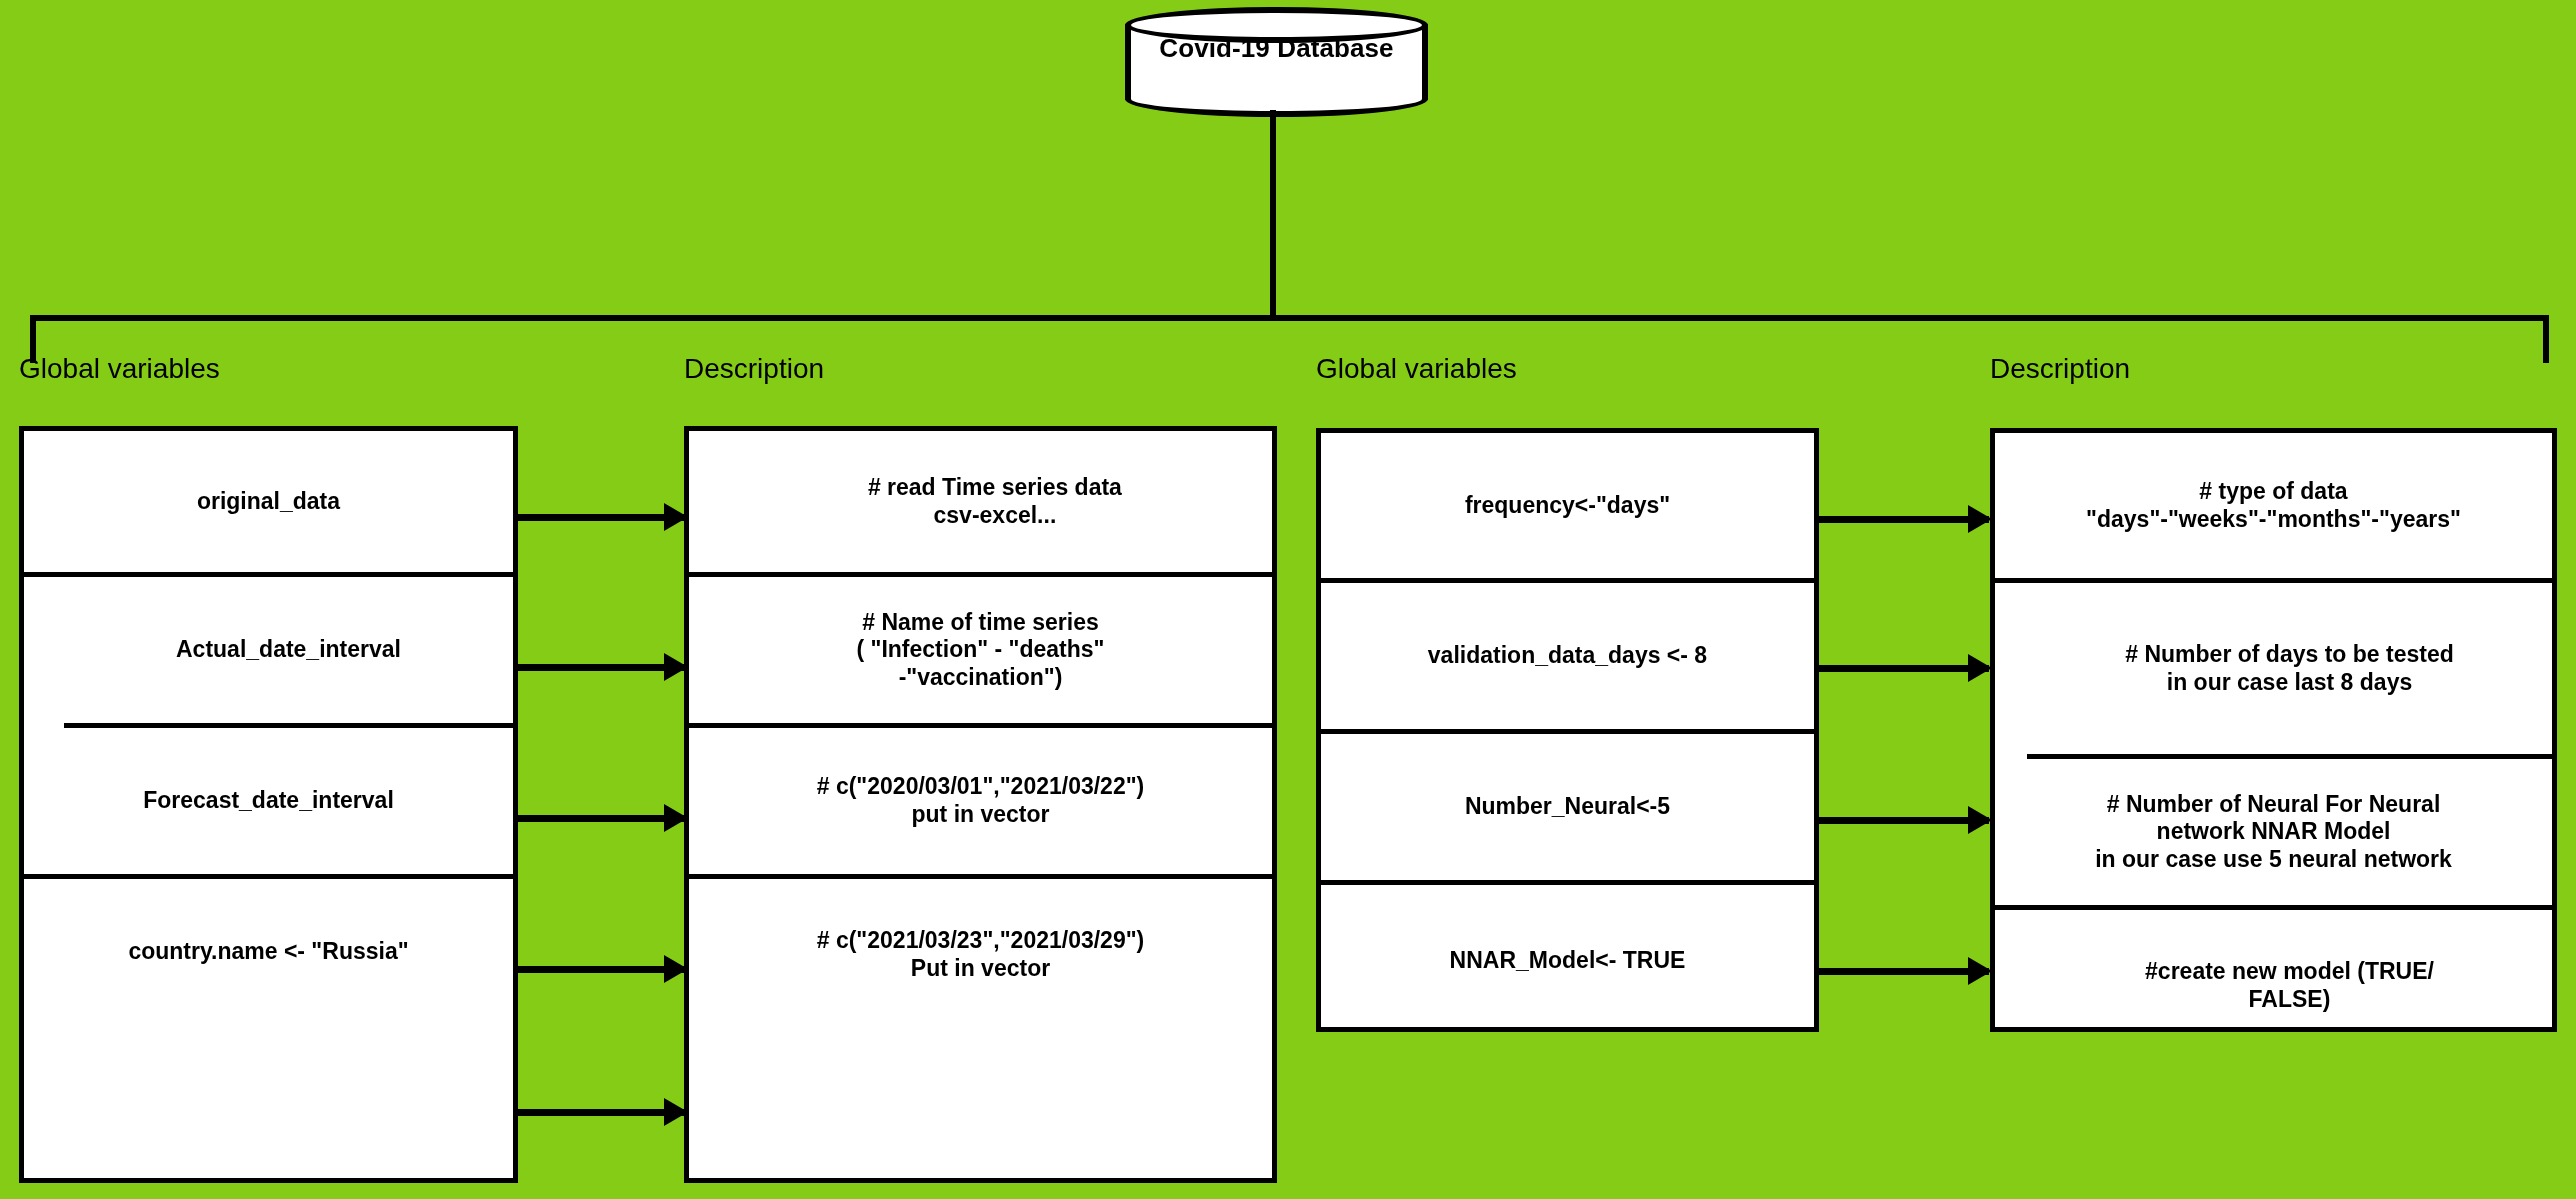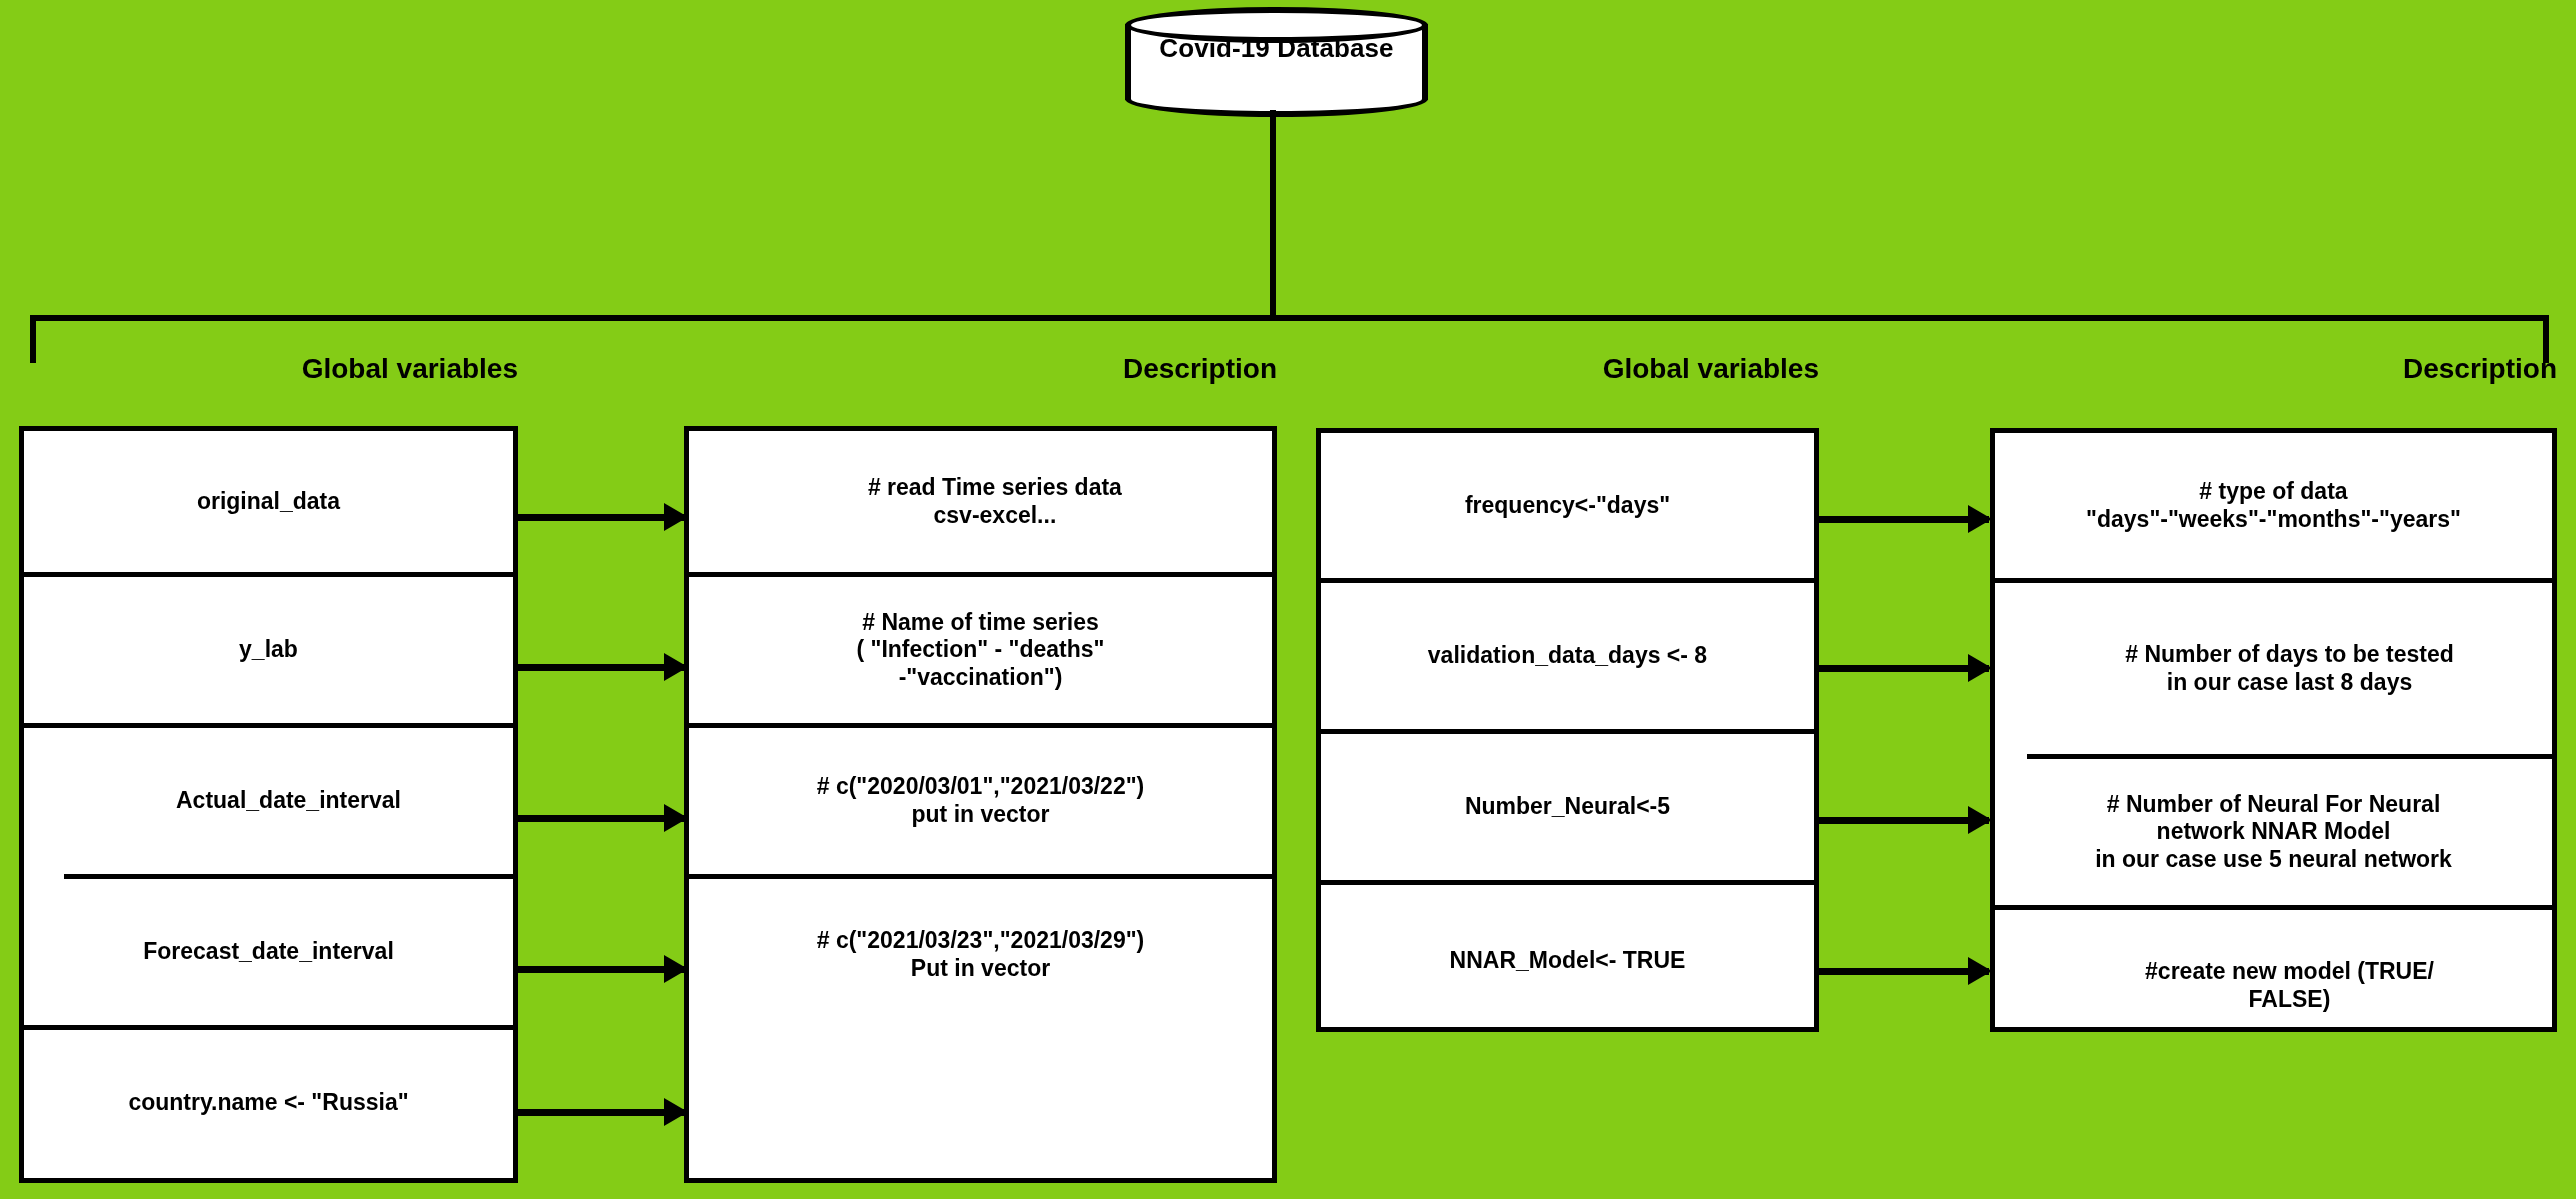--- a/index.html
+++ b/index.html
@@ -81,23 +81,23 @@
     top:315px;
     width:6px; height:48px;
     background:#000;
   }
   .bracket-tick.left{ left:30px; }
   .bracket-tick.right{ left:2543px; }
 
   
   .col-head{
     position:absolute;
-    text-align:right;
+    text-align:left;
     font-size:28px;
-    font-weight:700;
+    font-weight:400;
     white-space:nowrap;
   }
 
   
   .stack{
     position:absolute;
     box-sizing:border-box;
     border:5.2px solid #000;
     background:#fff;
   }
@@ -158,21 +158,20 @@
   <div class="stem"></div>
   <div class="bracket-top"></div>
   <div class="bracket-tick left"></div>
   <div class="bracket-tick right"></div>
 
   <div class="col-head" style="left:19px; top:353px; width:499px;">Global variables</div>
   <div class="col-head" style="left:684px; top:353px; width:593px;">Description</div>
 
   <div class="stack vars" style="left:19px; top:426px; width:499px; height:757px;">
     <div class="cell" style="height:146px;">original_data</div>
-    <div class="cell" style="height:151px;">y_lab</div>
     <div class="cell" style="height:151px;margin-left:40px;">Actual_date_interval</div>
     <div class="cell" style="height:151px;">Forecast_date_interval</div>
     <div class="cell" style="height:146px;">country.name &lt;- "Russia"</div>
   </div>
 
   <div class="stack desc desc-left" style="left:684px; top:426px; width:593px; height:757px;">
     <div class="cell" style="height:146px;padding-left:34px;"># read Time series data
 csv-excel...</div>
     <div class="cell" style="height:151px;"># Name of time series
 ( "Infection" - "deaths"

